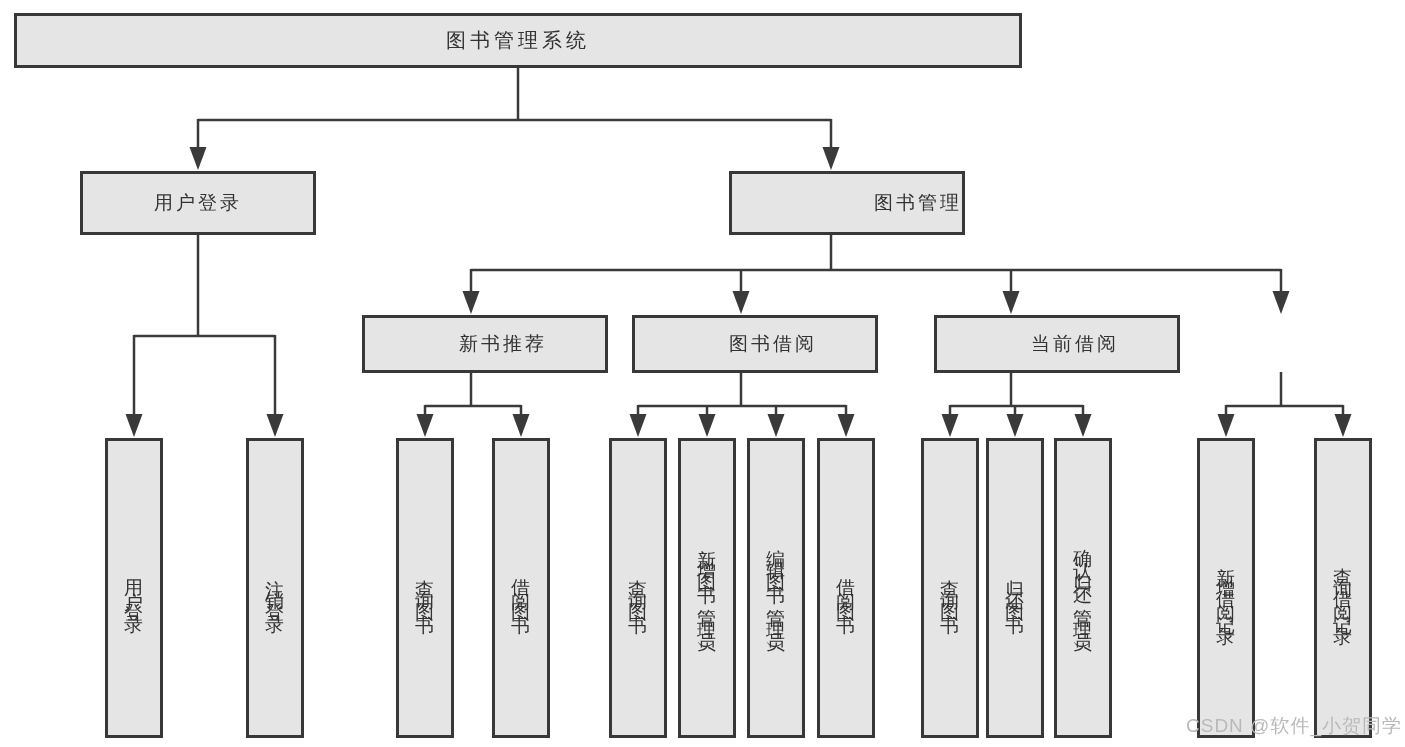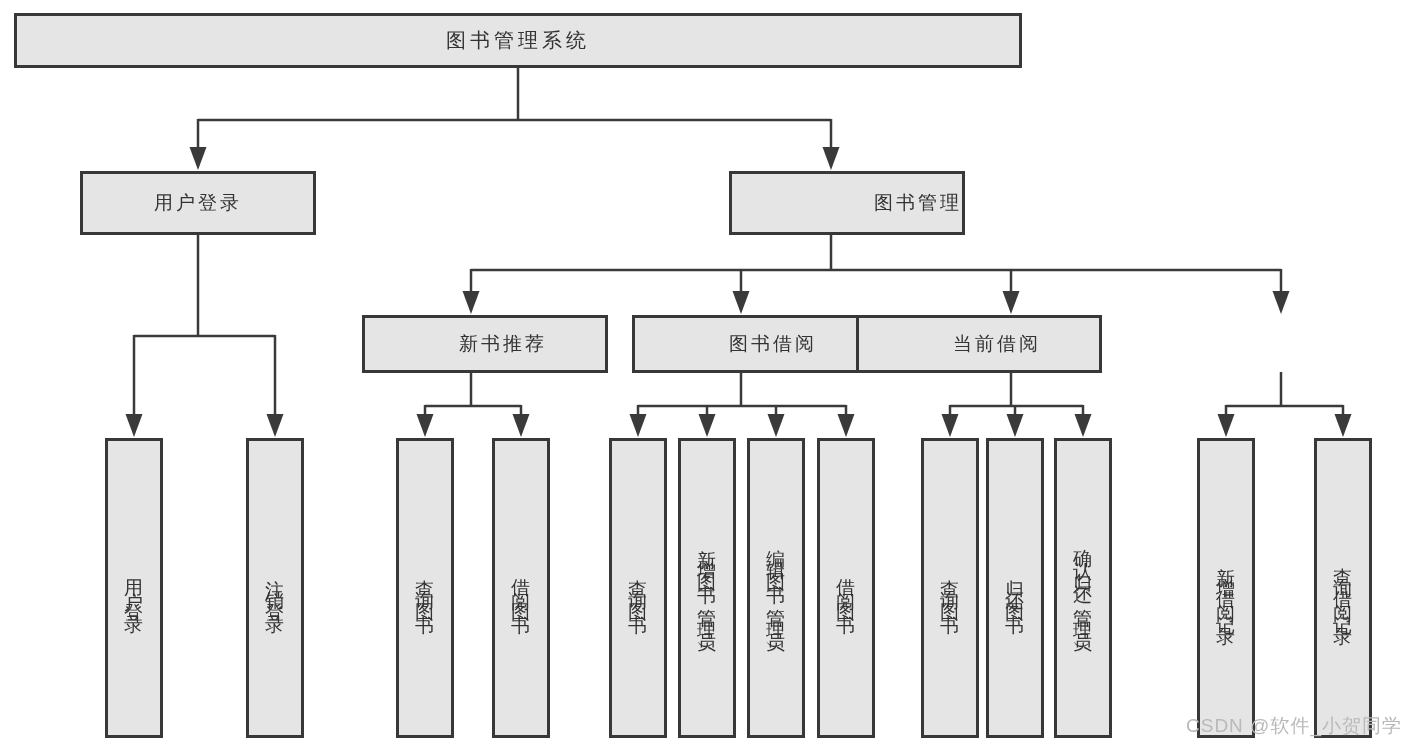--- a/index.html
+++ b/index.html
@@ -147,21 +147,21 @@
   <div class="node lvl2" style="left:729px;justify-content:flex-end;">
     <span class="hlabel">图书管理</span>
   </div>
 
   <div class="node lvl3" style="left:362px;">
     <span class="hlabel">新书推荐</span>
   </div>
   <div class="node lvl3" style="left:632px;">
     <span class="hlabel">图书借阅</span>
   </div>
-  <div class="node lvl3" style="left:856px;">
+  <div class="node lvl3" style="left:934px;">
     <span class="hlabel">当前借阅</span>
   </div>
 
   <div class="node leaf" style="left:105px;">
     <span class="vlabel">用户登录</span>
   </div>
   <div class="node leaf" style="left:246px;">
     <span class="vlabel">注销登录</span>
   </div>
 

